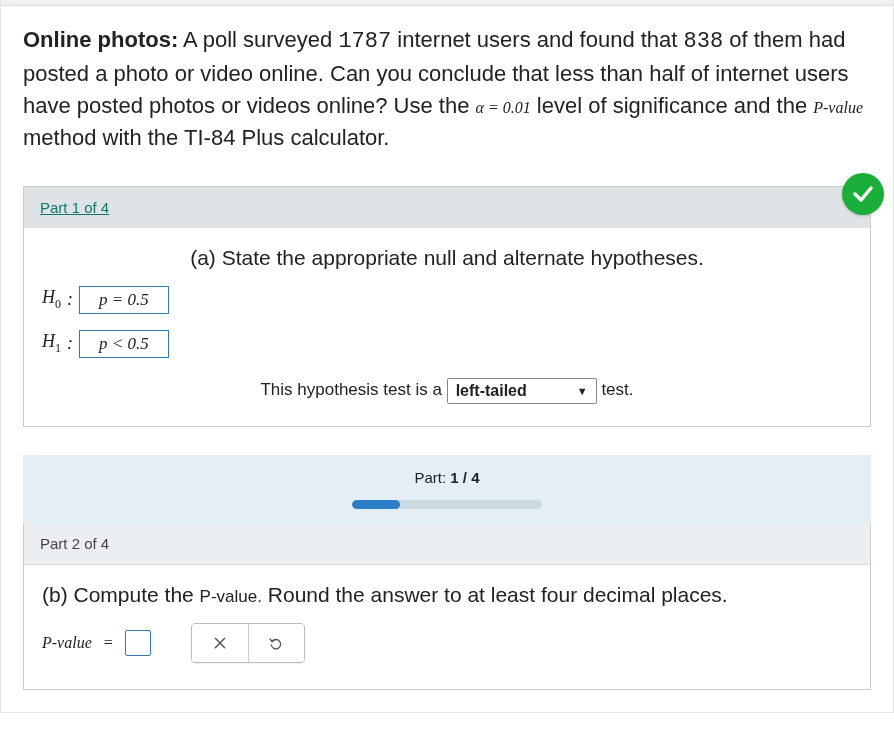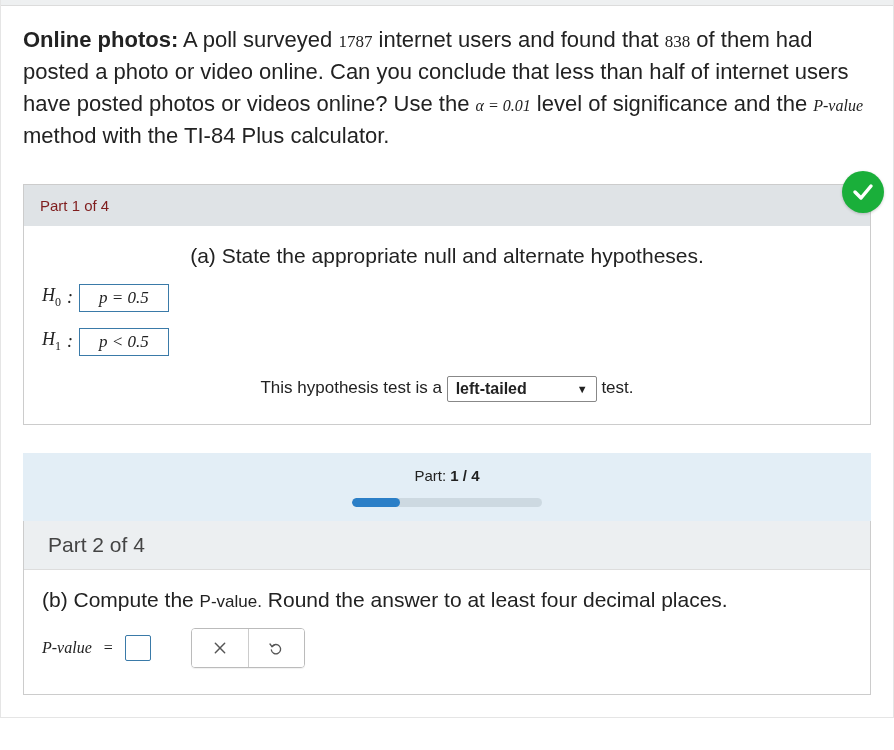--- a/index.html
+++ b/index.html
@@ -20,35 +20,36 @@
     height: 6px;
     background: #eef0f1;
     border-bottom: 1px solid #dcdcdc;
   }
   .problem-text {
     padding: 18px 22px 22px 22px;
     font-size: 22px;
     line-height: 1.45;
   }
   .problem-text b { font-weight: 700; }
-  .problem-text .smallnum { font-size: 17px; font-family: Liberation Serif, serif; }
+  .problem-text .smallnum { font-size: 22px; font-family: Liberation Mono, monospace; }
   .problem-text .alpha { font-family: Georgia, 'Times New Roman', serif; font-style: italic; font-size: 16px; text-align: right; }
   .problem-text .pval { font-family: Georgia, 'Times New Roman', serif; font-style: italic; font-size: 16px; }
 
   .part-wrap {
     margin: 10px 22px 0 22px;
     border: 1px solid #ccc;
     background: #fff;
     position: relative;
   }
   .part-header {
     background: #dfe3e6;
-    color: #7f1d1d;
+    color: #0f766e;
     font-size: 15px;
     padding: 12px 16px;
+    text-decoration: underline;
   }
   .part-body {
     padding: 18px 18px 22px 18px;
     position: relative;
     text-align: center;
   }
 
   .check-badge {
     position: absolute;
     top: -14px;
@@ -136,22 +137,22 @@
 
   .part2-wrap {
     margin: 0 22px 22px 22px;
     border: 1px solid #ccc;
     border-top: none;
     background: #fff;
   }
   .part2-header {
     background: #eceff1;
     color: #444;
-    font-size: 21px;
-    padding: 12px 24px;
+    font-size: 15px;
+    padding: 12px 16px;
     border-bottom: 1px solid #ddd;
   }
   .part2-body {
     padding: 18px 18px 26px 18px;
   }
 
   .pvalue-row {
     display: flex;
     align-items: center;
     gap: 12px;

